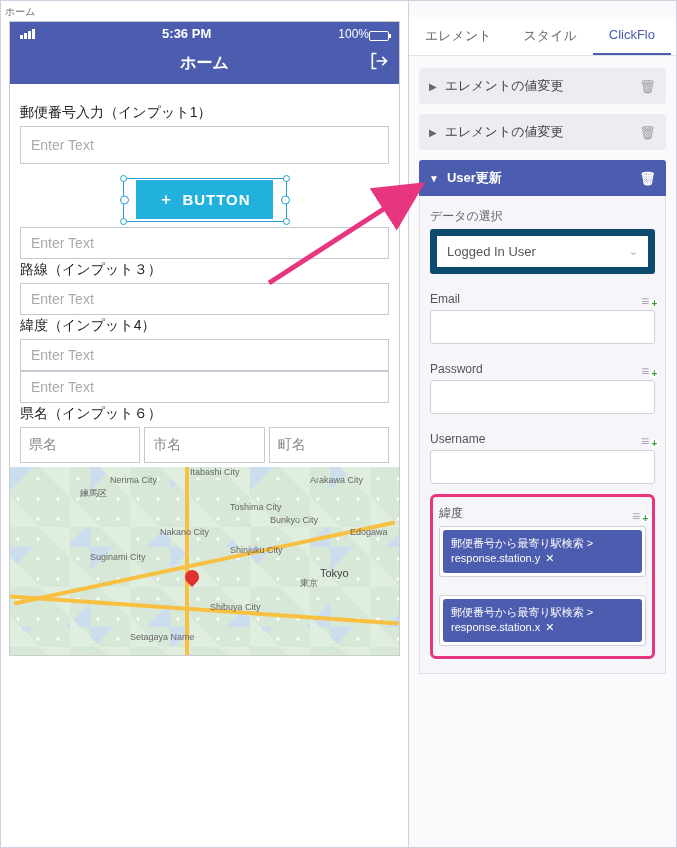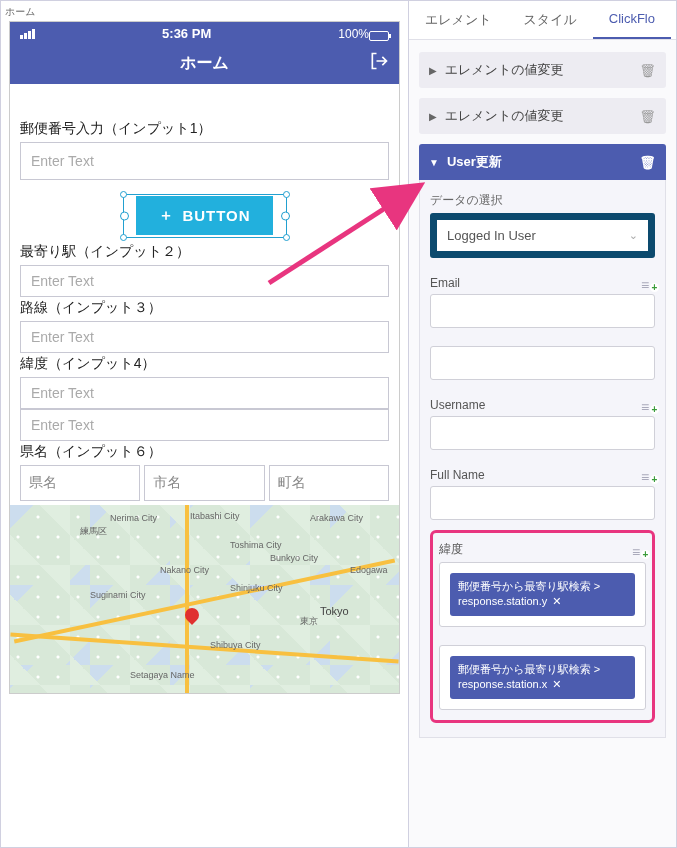--- a/index.html
+++ b/index.html
@@ -10,21 +10,21 @@
 .breadcrumb { font-size: 10px; color: #666; padding: 4px 8px 2px 4px; }
 .phone { margin: 0 8px 8px 8px; border: 1px solid #ccc; background: #fff; overflow: hidden; }
 .statusbar { background: #4c5caf; color: #fff; display: flex; align-items: center; justify-content: space-between; font-size: 12px; padding: 4px 10px; }
 .statusbar .time { font-weight: bold; font-size: 13px; }
 .statusbar .right { display: flex; align-items: flex-end; gap: 0; }
 .battery { display: inline-block; width: 20px; height: 10px; border: 1px solid #fff; border-radius: 2px; position: relative; }
 .battery::after { content: ""; position: absolute; right: -3px; top: 2px; width: 2px; height: 4px; background: #fff; }
 .battery .fill { background: #fff; height: 100%; width: 100%; }
 .titlebar { background: #4c5caf; color: #fff; text-align: center; padding: 8px 10px 10px; font-weight: bold; font-size: 16px; position: relative; }
 .titlebar .exit { position: absolute; right: 10px; top: 6px; }
-.phone-body { background: #fff; padding: 28px 10px 6px; }
+.phone-body { background: #fff; padding: 12px 10px 6px; }
 .field-label { font-size: 14px; color: #222; margin-bottom: 4px; margin-top: 10px; }
 .field-label:first-child { margin-top: 8px; }
 .text-input { width: 100%; border: 1px solid #c8c8d3; padding: 10px; font-size: 14px; color: #aaa; background: #fff; }
 .btn-wrap { text-align: center; margin: 16px 0 8px; position: relative; }
 .btn { background: #22b0dd; color: #fff; padding: 10px 22px; font-weight: bold; font-size: 15px; border: none; display: inline-flex; align-items: center; gap: 8px; letter-spacing: 1px; }
 .btn-handles { position: absolute; top: 50%; left: 50%; transform: translate(-50%, -50%); width: 164px; height: 44px; pointer-events: none; border: 1px solid #22a0d0; }
 .btn-handles::before, .btn-handles::after,
 .btn-handles .h1, .btn-handles .h2, .btn-handles .h3, .btn-handles .h4 {
   content: ""; position: absolute; width: 7px; height: 7px; background: #fff; border: 1px solid #22a0d0; border-radius: 50%;
 }
@@ -50,40 +50,40 @@
 .map .road.r2 { width: 100%; top: 75%; transform: rotate(4deg); }
 .map .road.r3 { width: 4px; height: 100%; left: 45%; background: #f8c040; }
 .map .pin { position: absolute; left: 45%; top: 55%; width: 14px; height: 14px; background: #e03030; border-radius: 50% 50% 50% 0; transform: rotate(-45deg); }
 .map .lbl { position: absolute; font-size: 9px; color: #666; white-space: nowrap; }
 
 
 .arrow { position: absolute; pointer-events: none; z-index: 5; }
 
 
 .right-panel { flex: 1; border-left: 1px solid #d0d0e0; background: #fafafc; display: flex; flex-direction: column; }
-.tabs { display: flex; background: #fff; border-bottom: 1px solid #e0e0e8; }
+.tabs { display: flex; background: #fff; border-bottom: 1px solid #e0e0e8; margin-top: 16px; }
 .tab { padding: 10px 16px; font-size: 13px; color: #666; cursor: pointer; }
 .tab.active { color: #4c5caf; border-bottom: 2px solid #4c5caf; }
 .panel-body { padding: 12px 10px; overflow-y: auto; }
 .collapse-item { background: #edecf2; border-radius: 3px; padding: 9px 10px; margin-bottom: 10px; display: flex; align-items: center; font-size: 13px; color: #444; }
 .collapse-item .caret { margin-right: 8px; font-size: 10px; color: #666; }
 .collapse-item .trash { margin-left: auto; color: #999; }
 .exp-header { background: #4c5caf; color: #fff; border-radius: 3px 3px 0 0; padding: 9px 10px; display: flex; align-items: center; font-size: 13px; font-weight: bold; }
 .exp-header .caret { margin-right: 8px; font-size: 10px; }
 .exp-header .trash { margin-left: auto; }
 .exp-body { background: #f5f5fa; border: 1px solid #e0e0e8; border-top: none; padding: 12px 10px 14px; }
 .sub-label { font-size: 12px; color: #666; margin-bottom: 4px; }
 .select { border: 7px solid #0c4a6e; background: #fff; padding: 8px 10px; font-size: 13px; color: #555; border-radius: 3px; display: flex; justify-content: space-between; align-items: center; }
 .chev { color: #aaa; font-size: 11px; }
 .prop { margin-top: 18px; }
 .prop-label { font-size: 12px; color: #555; display: flex; justify-content: space-between; align-items: center; }
 .hamburger-plus { width: 14px; height: 12px; position: relative; }
 .hamburger-plus::before { content: "≡"; color: #aab; font-size: 14px; position: absolute; }
 .hamburger-plus::after { content: "+"; color: #3a9c3a; font-size: 10px; font-weight: bold; position: absolute; right: -4px; bottom: -3px; background: #fff; border-radius: 50%; width: 9px; height: 9px; line-height: 9px; text-align: center; }
-.prop-box { border: 1px solid #d0d0d8; background: #fff; border-radius: 3px; min-height: 34px; margin-top: 4px; padding: 10px; }
+.prop-box { border: 1px solid #d0d0d8; background: #fff; border-radius: 3px; min-height: 34px; margin-top: 4px; padding: 3px; }
 .chip { background: #4c5caf; color: #fff; font-size: 11px; padding: 6px 8px; border-radius: 3px; display: inline-block; line-height: 1.4; }
 .chip .x { margin-left: 2px; cursor: pointer; }
 .highlight-box { border: 3px solid #e8357f; border-radius: 6px; padding: 8px 6px 10px; margin-top: 10px; }
 
 .signal-icon { display: inline-flex; align-items: flex-end; gap: 1px; }
 .signal-icon span { width: 3px; background: #fff; display: inline-block; }
 .signal-icon span:nth-child(1){height:4px} .signal-icon span:nth-child(2){height:6px}
 .signal-icon span:nth-child(3){height:8px} .signal-icon span:nth-child(4){height:10px}
 </style>
 </head>
@@ -122,21 +122,20 @@
           <span>BUTTON</span>
         </button>
         <div class="btn-handles">
             <span class="h1"></span>
             <span class="h2"></span>
             <span class="h3"></span>
             <span class="h4"></span>
           </div>
       </div>
       <div class="tight">
-        <div class="field-label">最寄り駅（インプット２）</div>
         <div class="text-input">Enter Text</div>
         <div class="field-label">路線（インプット３）</div>
         <div class="text-input">Enter Text</div>
         <div class="field-label">緯度（インプット4）</div>
         <div class="text-input">Enter Text</div>
         <div class="text-input">Enter Text</div>
         <div class="field-label">県名（インプット６）</div>
         <div class="row3">
           <div class="cell">県名</div>
           <div class="cell">市名</div>
@@ -153,21 +152,21 @@
         <span class="lbl" style="top:8px;left:100px">Nerima City</span>
         <span class="lbl" style="top:35px;left:220px">Toshima City</span>
         <span class="lbl" style="top:60px;left:150px">Nakano City</span>
         <span class="lbl" style="top:85px;left:80px">Suginami City</span>
         <span class="lbl" style="top:78px;left:220px">Shinjuku City</span>
         <span class="lbl" style="top:135px;left:200px">Shibuya City</span>
         <span class="lbl" style="top:48px;left:260px">Bunkyo City</span>
         <span class="lbl" style="top:8px;left:300px">Arakawa City</span>
         <span class="lbl" style="top:100px;left:310px;font-size:11px;color:#444">Tokyo</span>
         <span class="lbl" style="top:60px;left:340px">Edogawa</span>
-        <span class="lbl" style="top:6px;left:180px">Itabashi City</span>
+        <span class="lbl" style="top:0;left:180px">Itabashi City</span>
         <span class="lbl" style="top:165px;left:120px">Setagaya Name</span>
         <span class="lbl" style="top:20px;left:70px">練馬区</span>
         <span class="lbl" style="top:110px;left:290px">東京</span>
       </div>
     </div>
   </div>
 </div>
 
 <svg class="arrow" width="180" height="120" style="left:260px;top:174px">
   <defs>
@@ -208,32 +207,29 @@
       </div>
 
       <div class="prop">
         <div class="prop-label">
             <span>Email</span>
             <span class="hamburger-plus"></span>
           </div>
         <div class="prop-box"></div>
       </div>
       <div class="prop">
+        <div class="prop-label">
+            <span>Password</span>
+            <span class="hamburger-plus"></span>
+          </div>
         <div class="prop-box"></div>
       </div>
       <div class="prop">
         <div class="prop-label">
             <span>Username</span>
-            <span class="hamburger-plus"></span>
-          </div>
-        <div class="prop-box"></div>
-      </div>
-      <div class="prop">
-        <div class="prop-label">
-            <span>Full Name</span>
             <span class="hamburger-plus"></span>
           </div>
         <div class="prop-box"></div>
       </div>
 
       <div class="highlight-box">
         <div class="prop" style="margin-top:0">
           <div class="prop-label">
               <span>緯度</span>
               <span class="hamburger-plus"></span>

